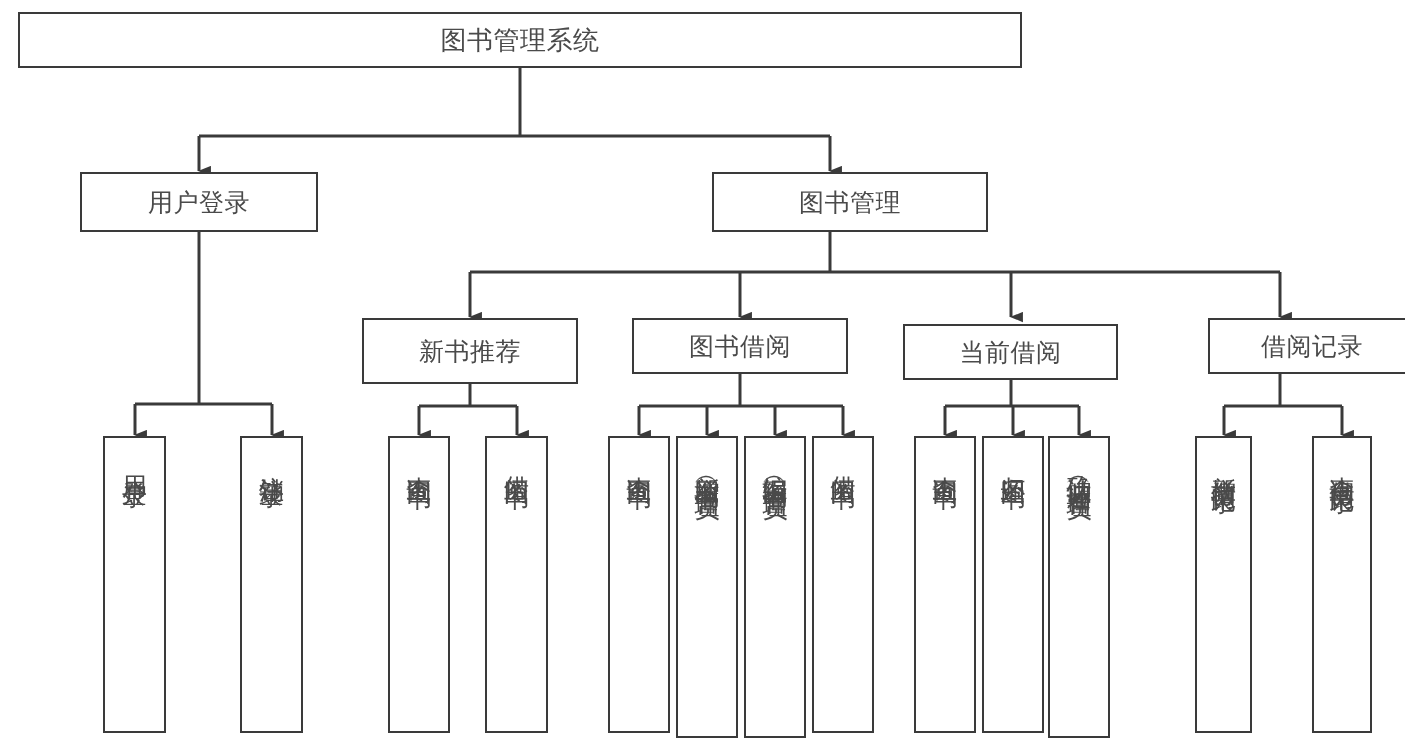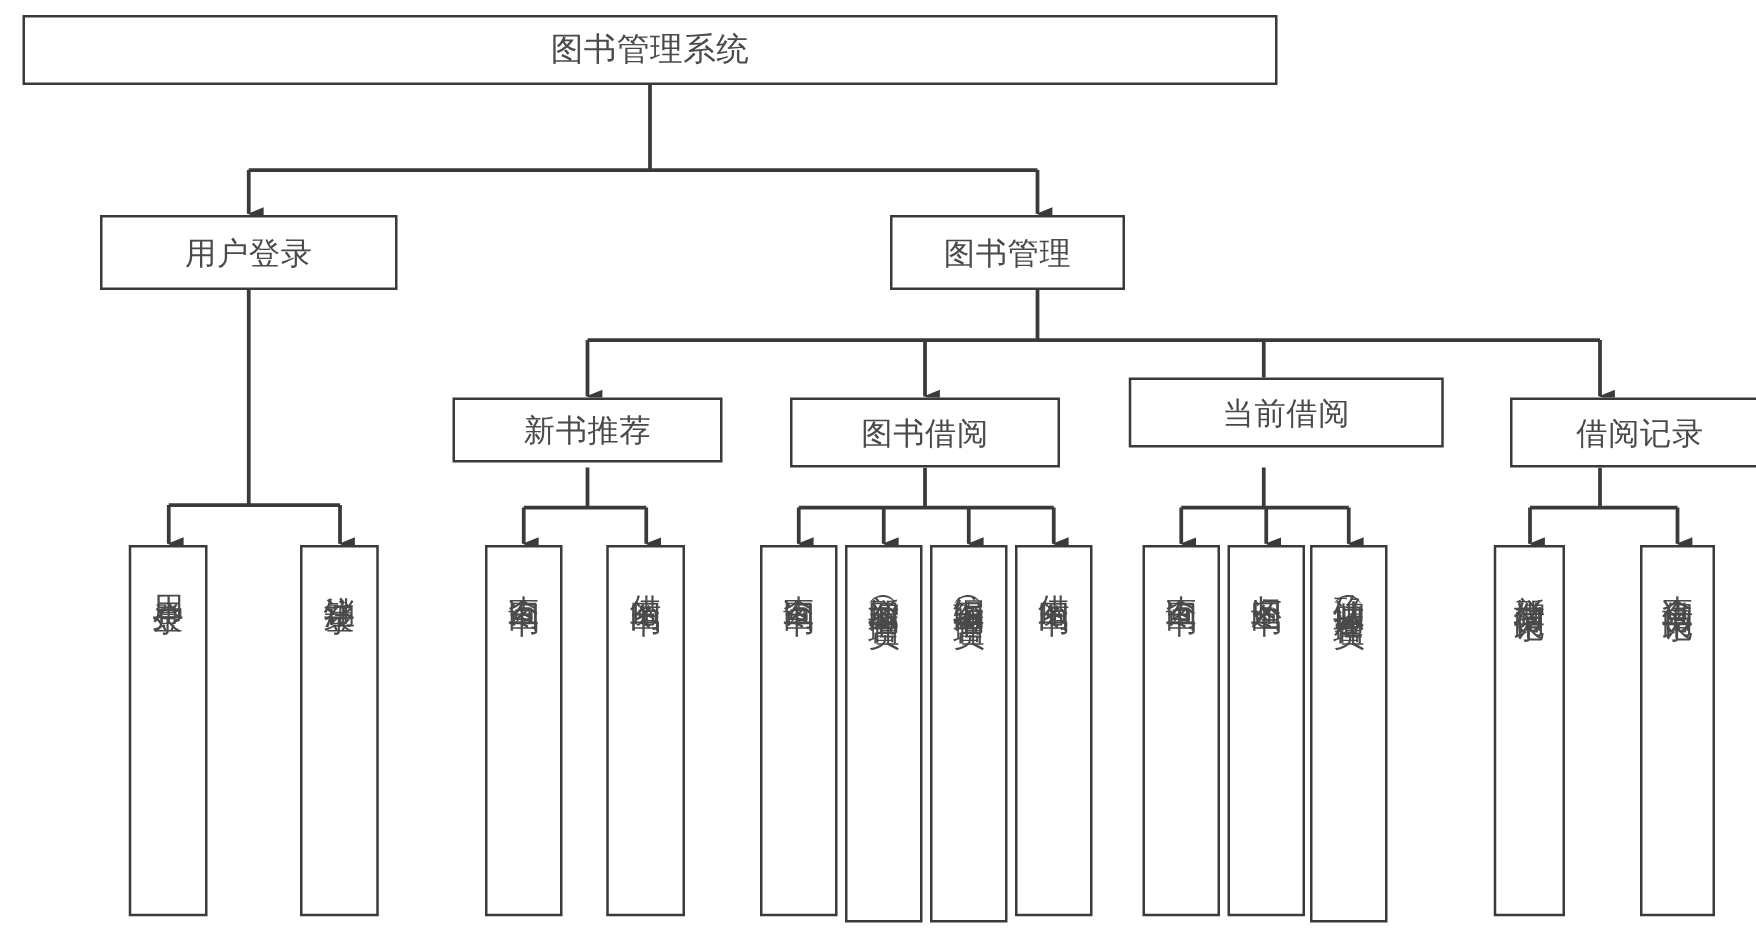--- a/index.html
+++ b/index.html
@@ -118,30 +118,30 @@
       </g>
   </svg>
 
   <div id="node-layer">
       <div class="node horizontal root" style="left: 18px; top: 12px; width: 1004px; height: 56px;">
         <span class="node-label">图书管理系统</span>
       </div>
       <div class="node horizontal" style="left: 80px; top: 172px; width: 238px; height: 60px;">
         <span class="node-label">用户登录</span>
       </div>
-      <div class="node horizontal" style="left: 712px; top: 172px; width: 188px; height: 60px;">
+      <div class="node horizontal" style="left: 712px; top: 172px; width: 276px; height: 60px;">
         <span class="node-label">图书管理</span>
       </div>
-      <div class="node horizontal" style="left: 362px; top: 318px; width: 216px; height: 52px;">
+      <div class="node horizontal" style="left: 362px; top: 318px; width: 216px; height: 66px;">
         <span class="node-label">新书推荐</span>
       </div>
       <div class="node horizontal" style="left: 632px; top: 318px; width: 216px; height: 56px; justify-content: center;">
         <span class="node-label">图书借阅</span>
       </div>
-      <div class="node horizontal" style="left: 903px; top: 302px; width: 252px; height: 56px;">
+      <div class="node horizontal" style="left: 903px; top: 324px; width: 215px; height: 56px;">
         <span class="node-label">当前借阅</span>
       </div>
       <div class="node horizontal" style="left: 1208px; top: 318px; width: 208px; height: 56px;">
         <span class="node-label">借阅记录</span>
       </div>
       <div class="node vertical" style="left: 103px; top: 436px; width: 63px; height: 297px;">
         <span class="node-label">用户登录</span>
       </div>
       <div class="node vertical" style="left: 240px; top: 436px; width: 63px; height: 297px;">
         <span class="node-label">注销登录</span>

